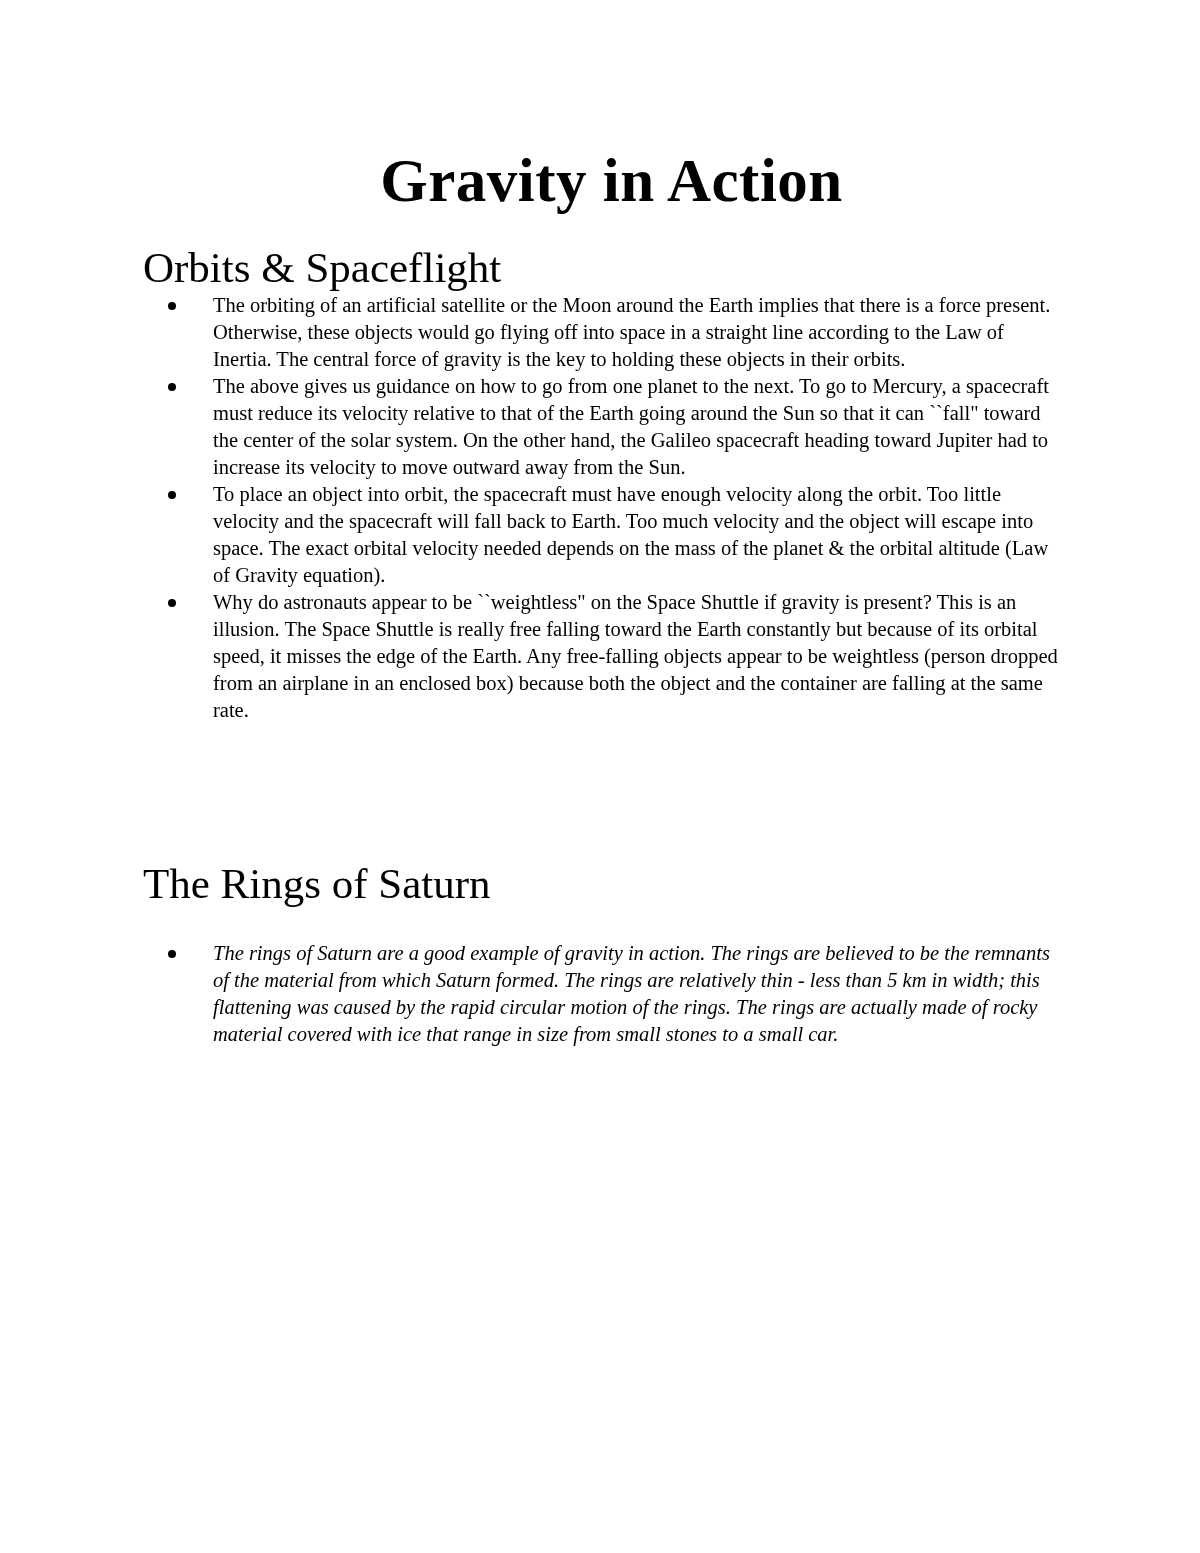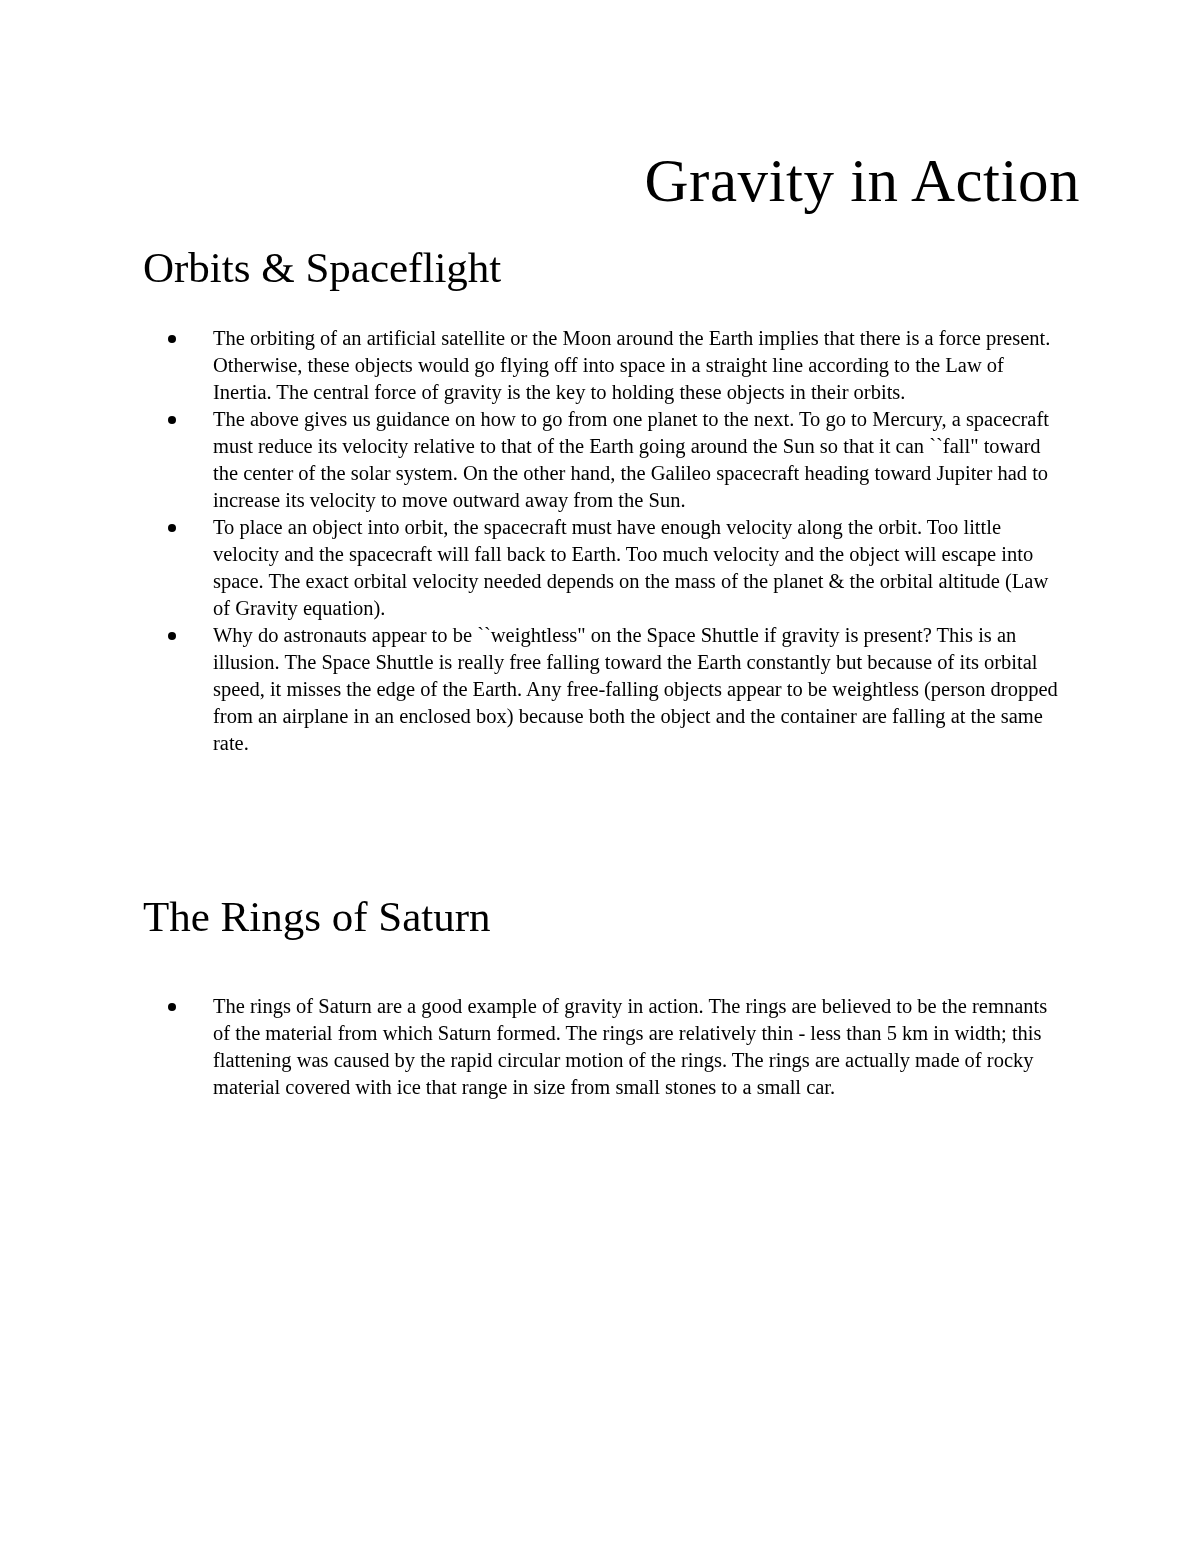--- a/index.html
+++ b/index.html
@@ -18,43 +18,43 @@
   }
   .content {
     margin-left: 143px;
     margin-right: 120px;
   }
   h1.doc-title {
     margin: 0;
     padding-top: 146px;
     font-size: 61px;
     line-height: 70px;
-    font-weight: 400;
-    text-align: right;
+    font-weight: 700;
+    text-align: center;
     letter-spacing: 0.5px;
   }
   h2.section-heading {
     margin: 0;
     font-size: 43px;
     line-height: 48px;
     font-weight: 400;
   }
   h2.orbits-heading {
     margin-top: 28px;
   }
   h2.rings-heading {
     margin-top: 136px;
   }
   ul.bullet-list {
     margin: 0;
     padding: 0 0 0 70px;
     list-style: none;
   }
-  ul.first-list  { margin-top: 33px; }
-  ul.second-list { margin-top: 52px; }
+  ul.first-list  { }
+  ul.second-list { margin-top: 32px; font-style: italic; }
   ul.bullet-list li {
     position: relative;
     max-width: 852px;
     font-size: 20.5px;
     line-height: 27px;
     text-align: left;
   }
   ul.bullet-list li::before {
     content: "";
     position: absolute;

